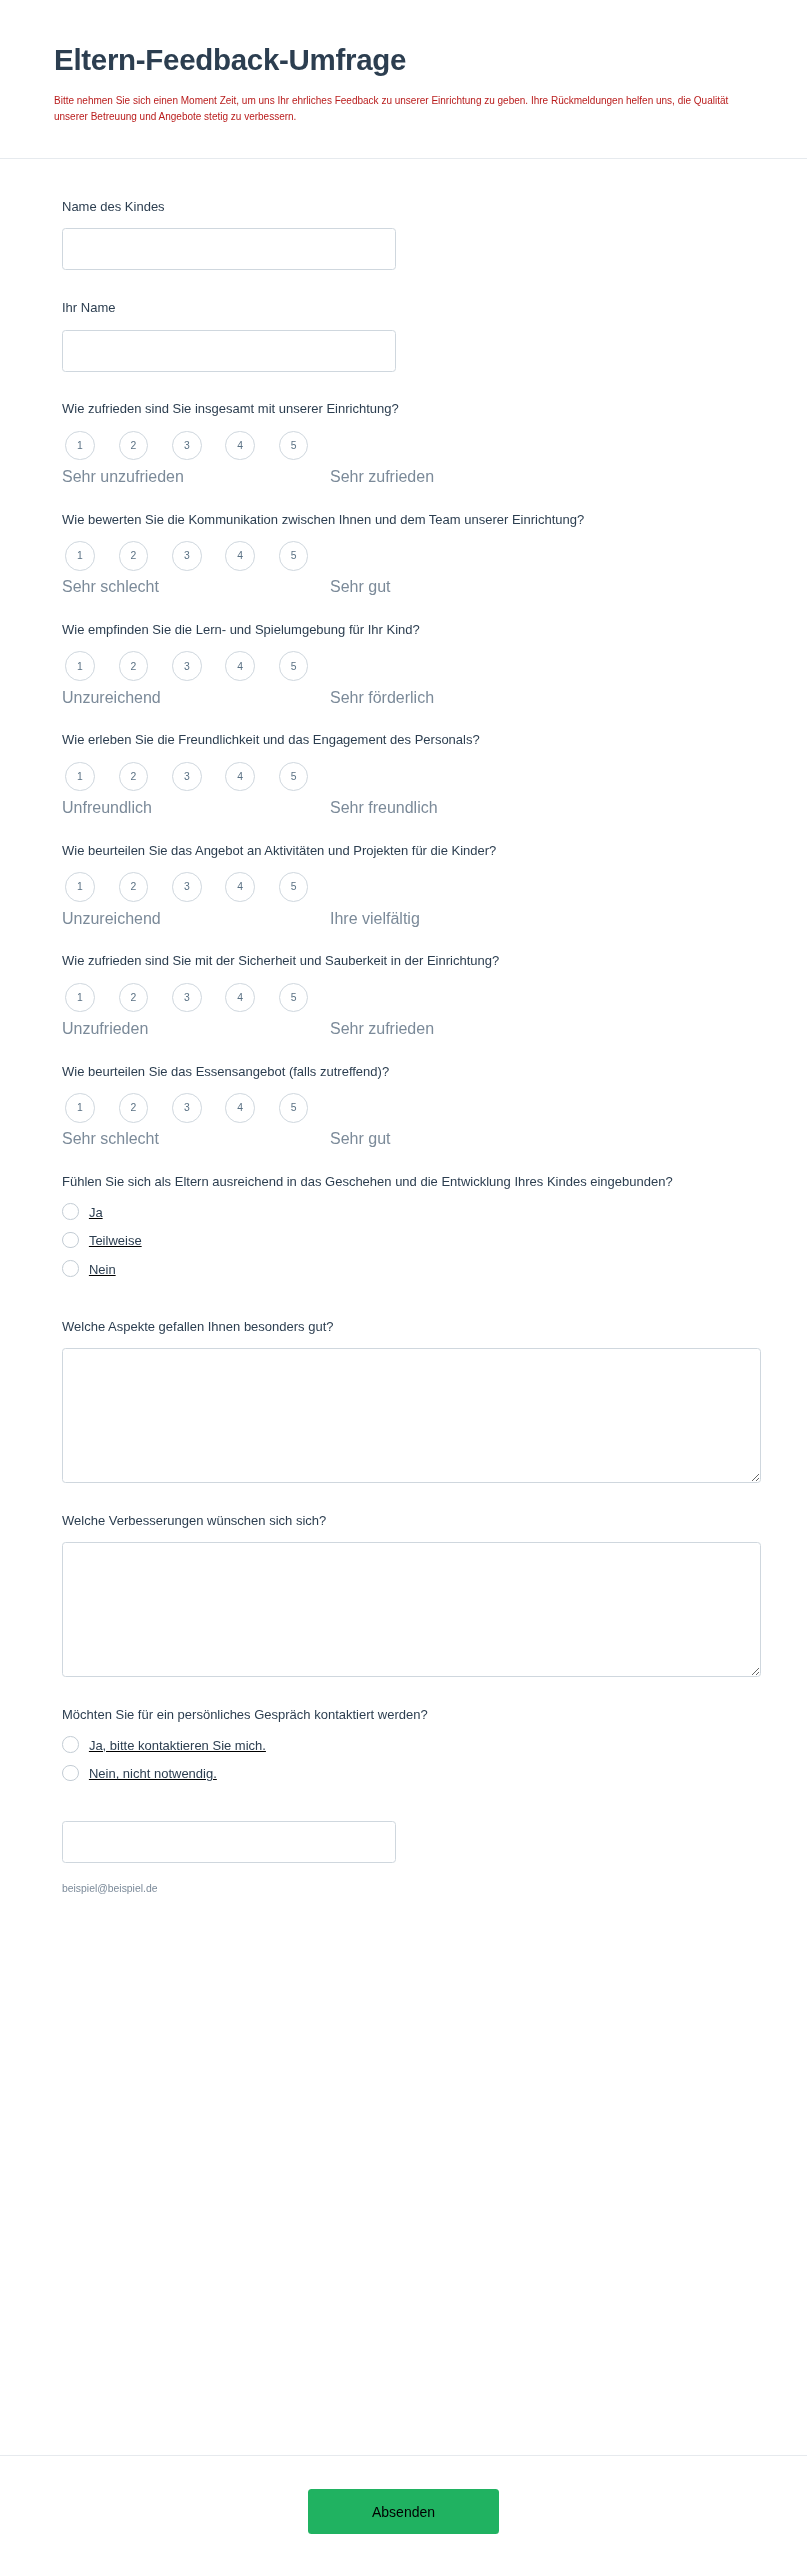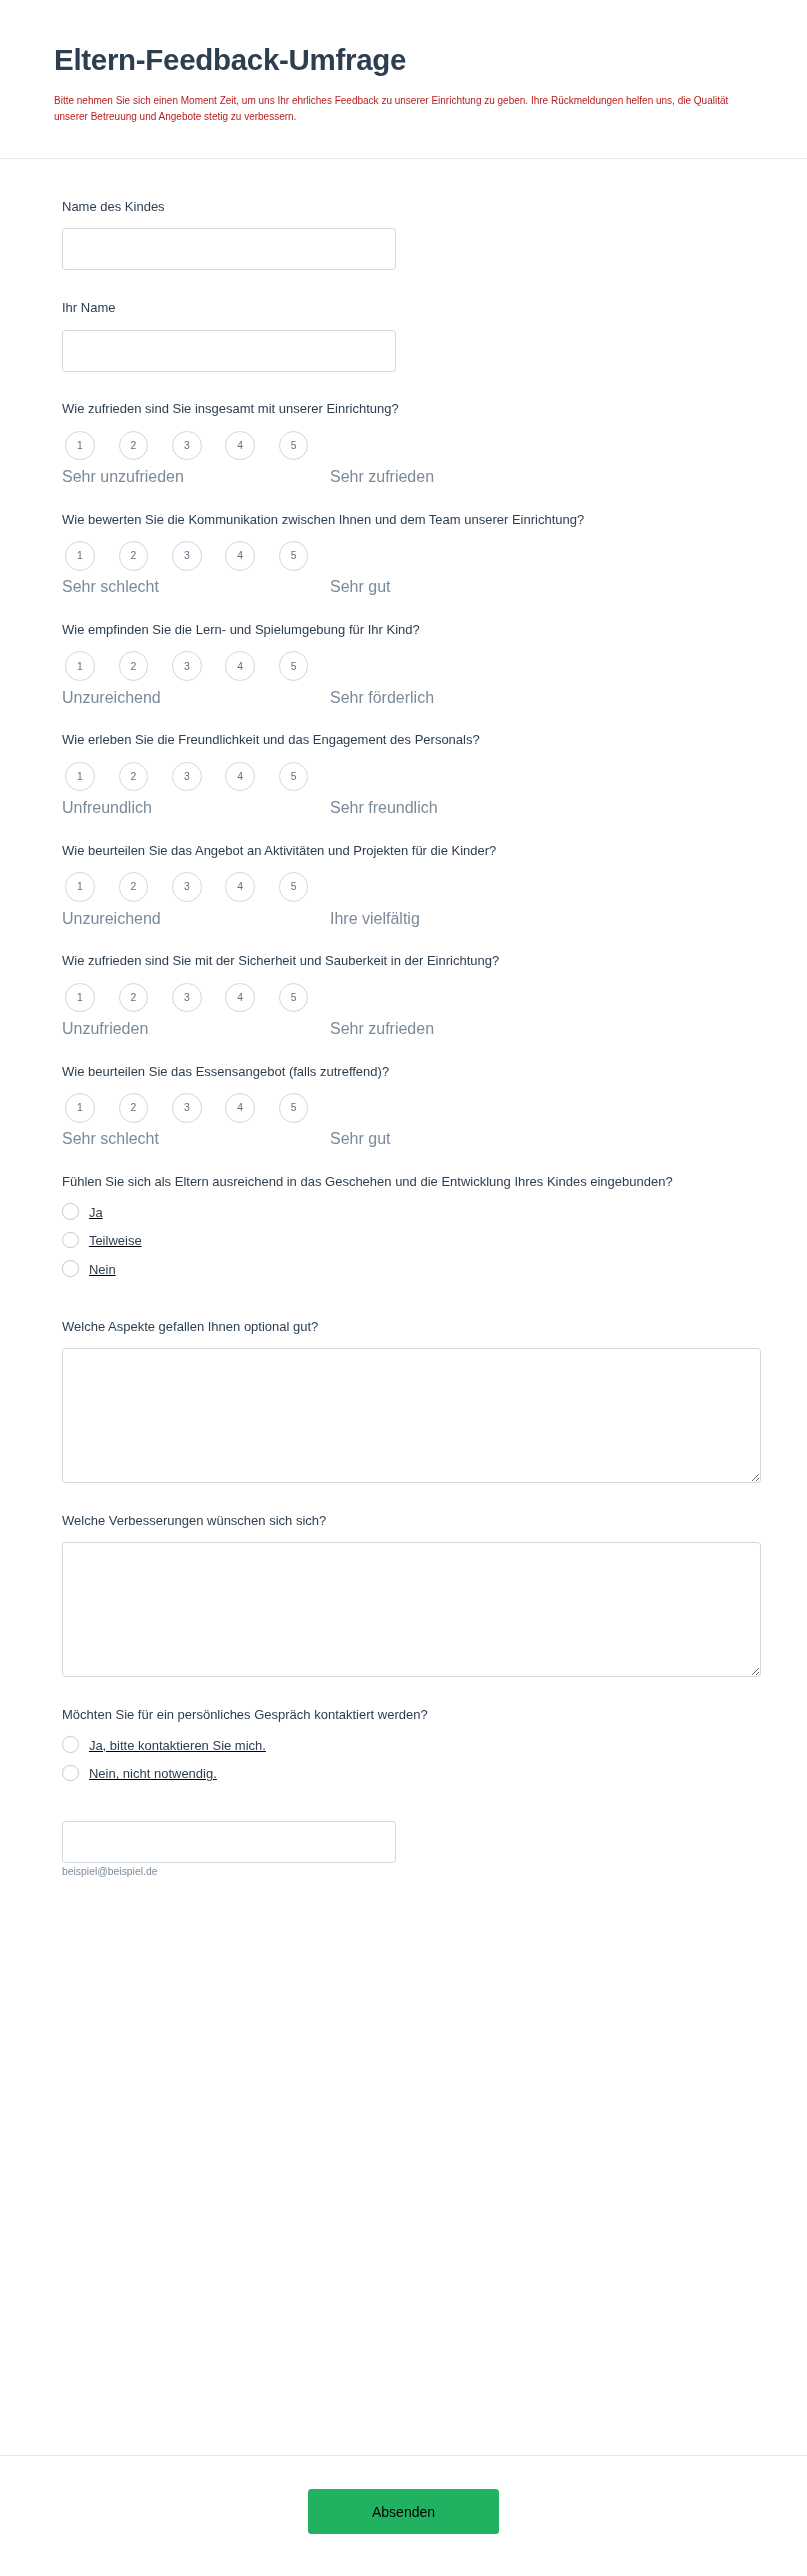--- a/index.html
+++ b/index.html
@@ -142,21 +142,21 @@
     padding: 8.7px 10.4px;
     font-size: 13px;
     color: #2c3e50;
     font-family: "Liberation Sans", sans-serif;
     resize: vertical;
     display: block;
   }
   .hint {
     font-size: 10.4px;
     color: #7b8a99;
-    margin-top: 3px;
+    margin-top: 20px;
   }
   
   .form-footer {
     border-top: 0.9px solid #e6eaee;
     margin-top: 22.6px;
     padding: 33px 54px 42px 54px;
     display: flex;
     justify-content: center;
   }
   .submit-button {
@@ -381,21 +381,21 @@
           <span class="radio-label">Teilweise</span>
         </div>
         <div class="radio-row">
           <span class="radio-circle"></span>
           <span class="radio-label">Nein</span>
         </div>
       </div>
     </div>
 
     <div class="question">
-      <div class="q-label">Welche Aspekte gefallen Ihnen optional gut?</div>
+      <div class="q-label">Welche Aspekte gefallen Ihnen besonders gut?</div>
       <textarea class="textarea" placeholder="" style=""></textarea>
     </div>
 
     <div class="question">
       <div class="q-label">Welche Verbesserungen wünschen sich sich?</div>
       <textarea class="textarea" placeholder="" style=""></textarea>
     </div>
 
     <div class="question">
       <div class="q-label">Möchten Sie für ein persönliches Gespräch kontaktiert werden?</div>

